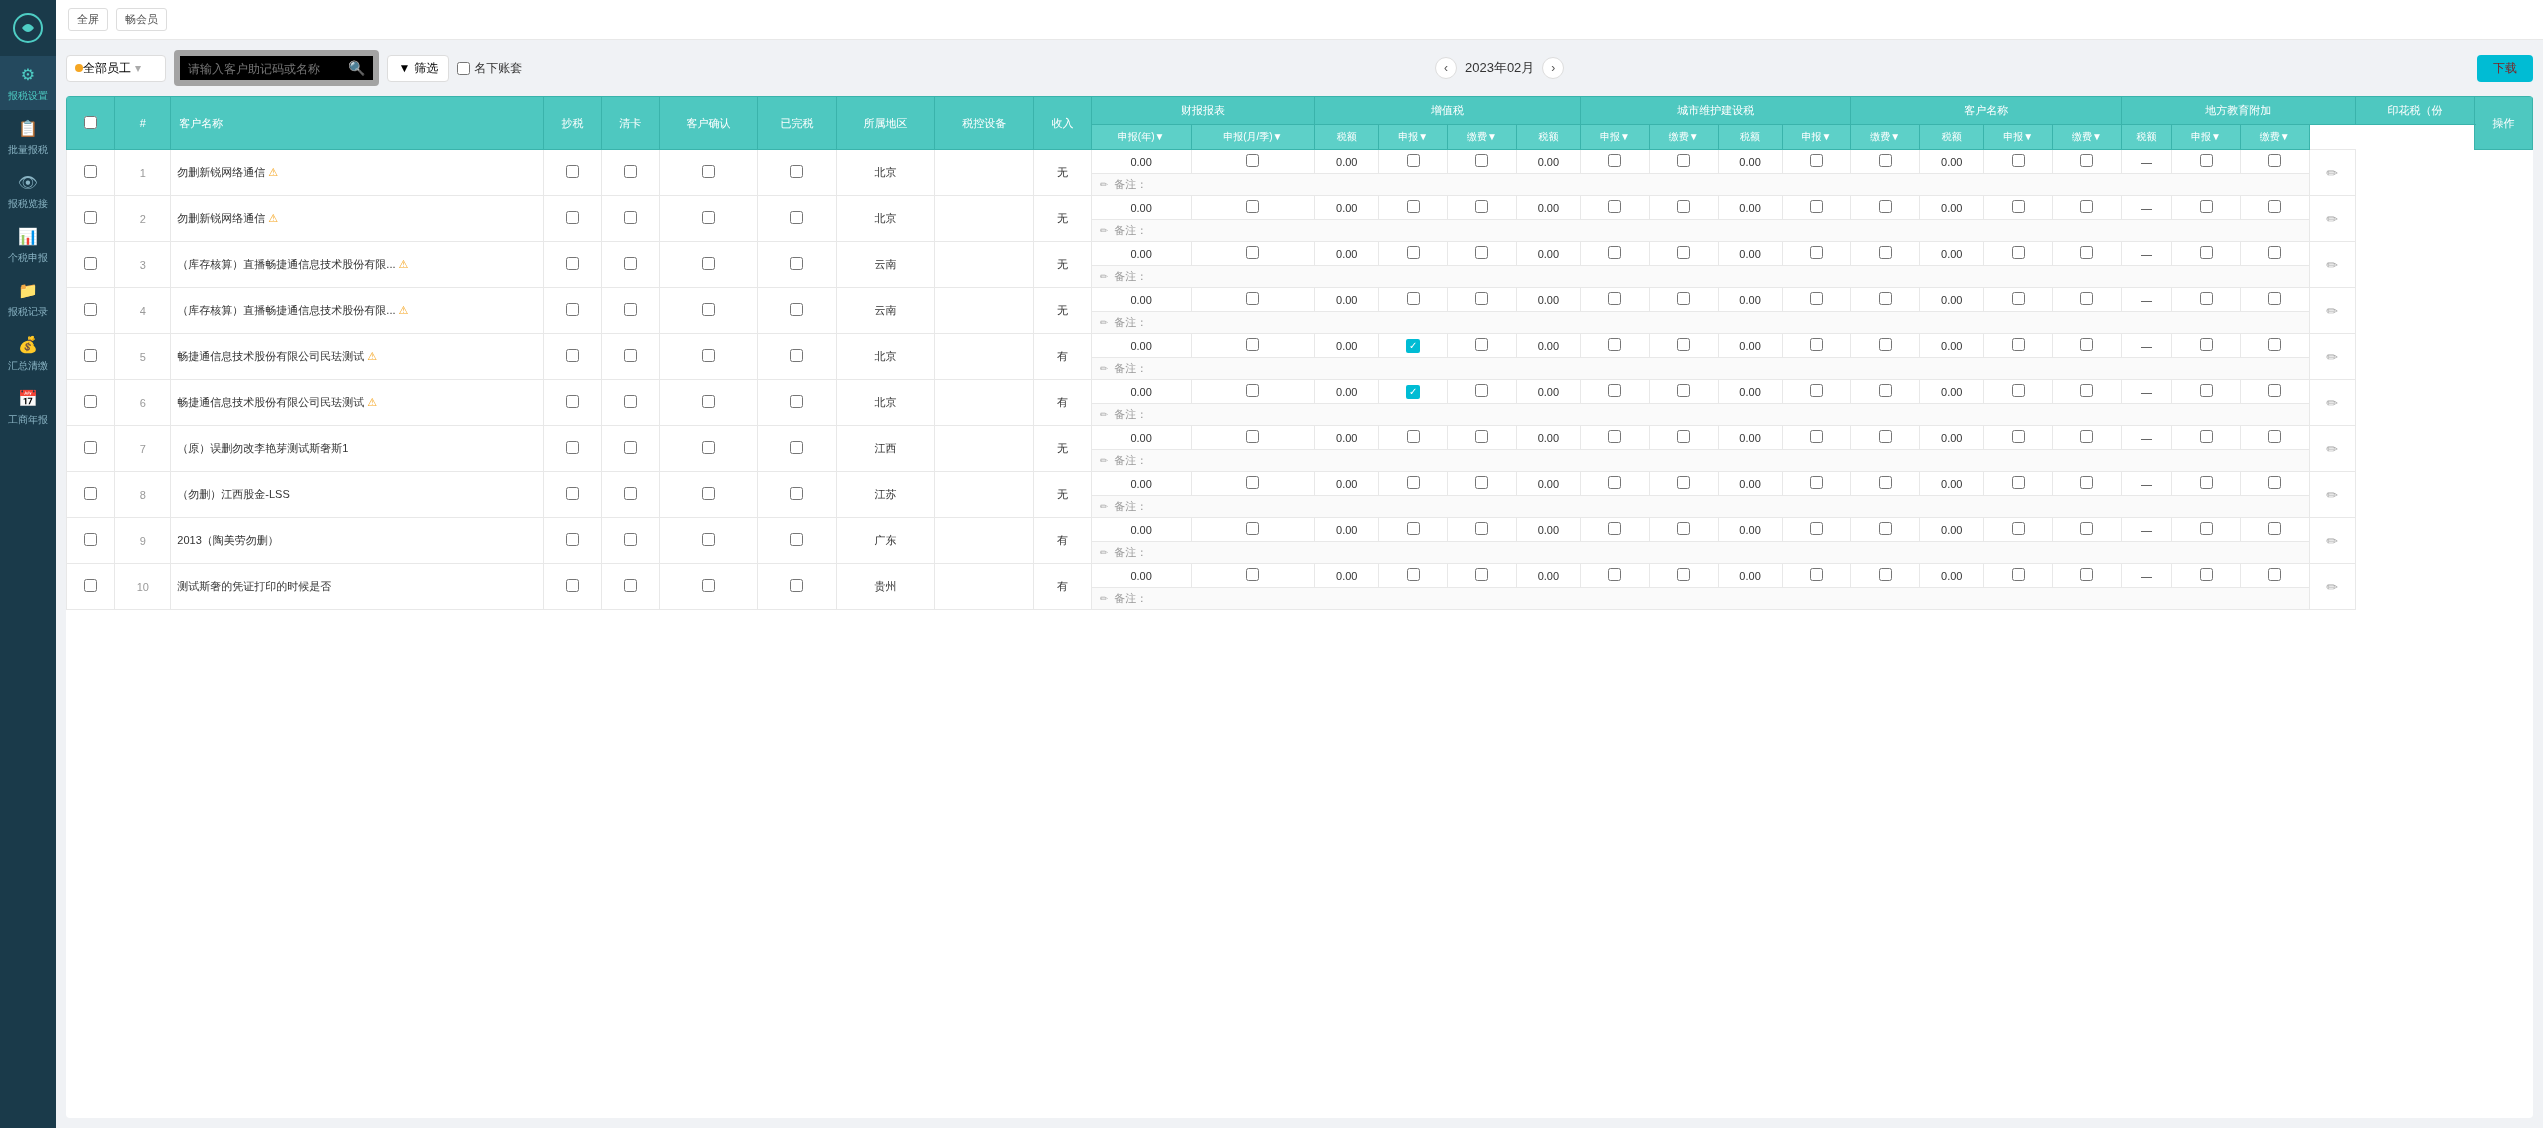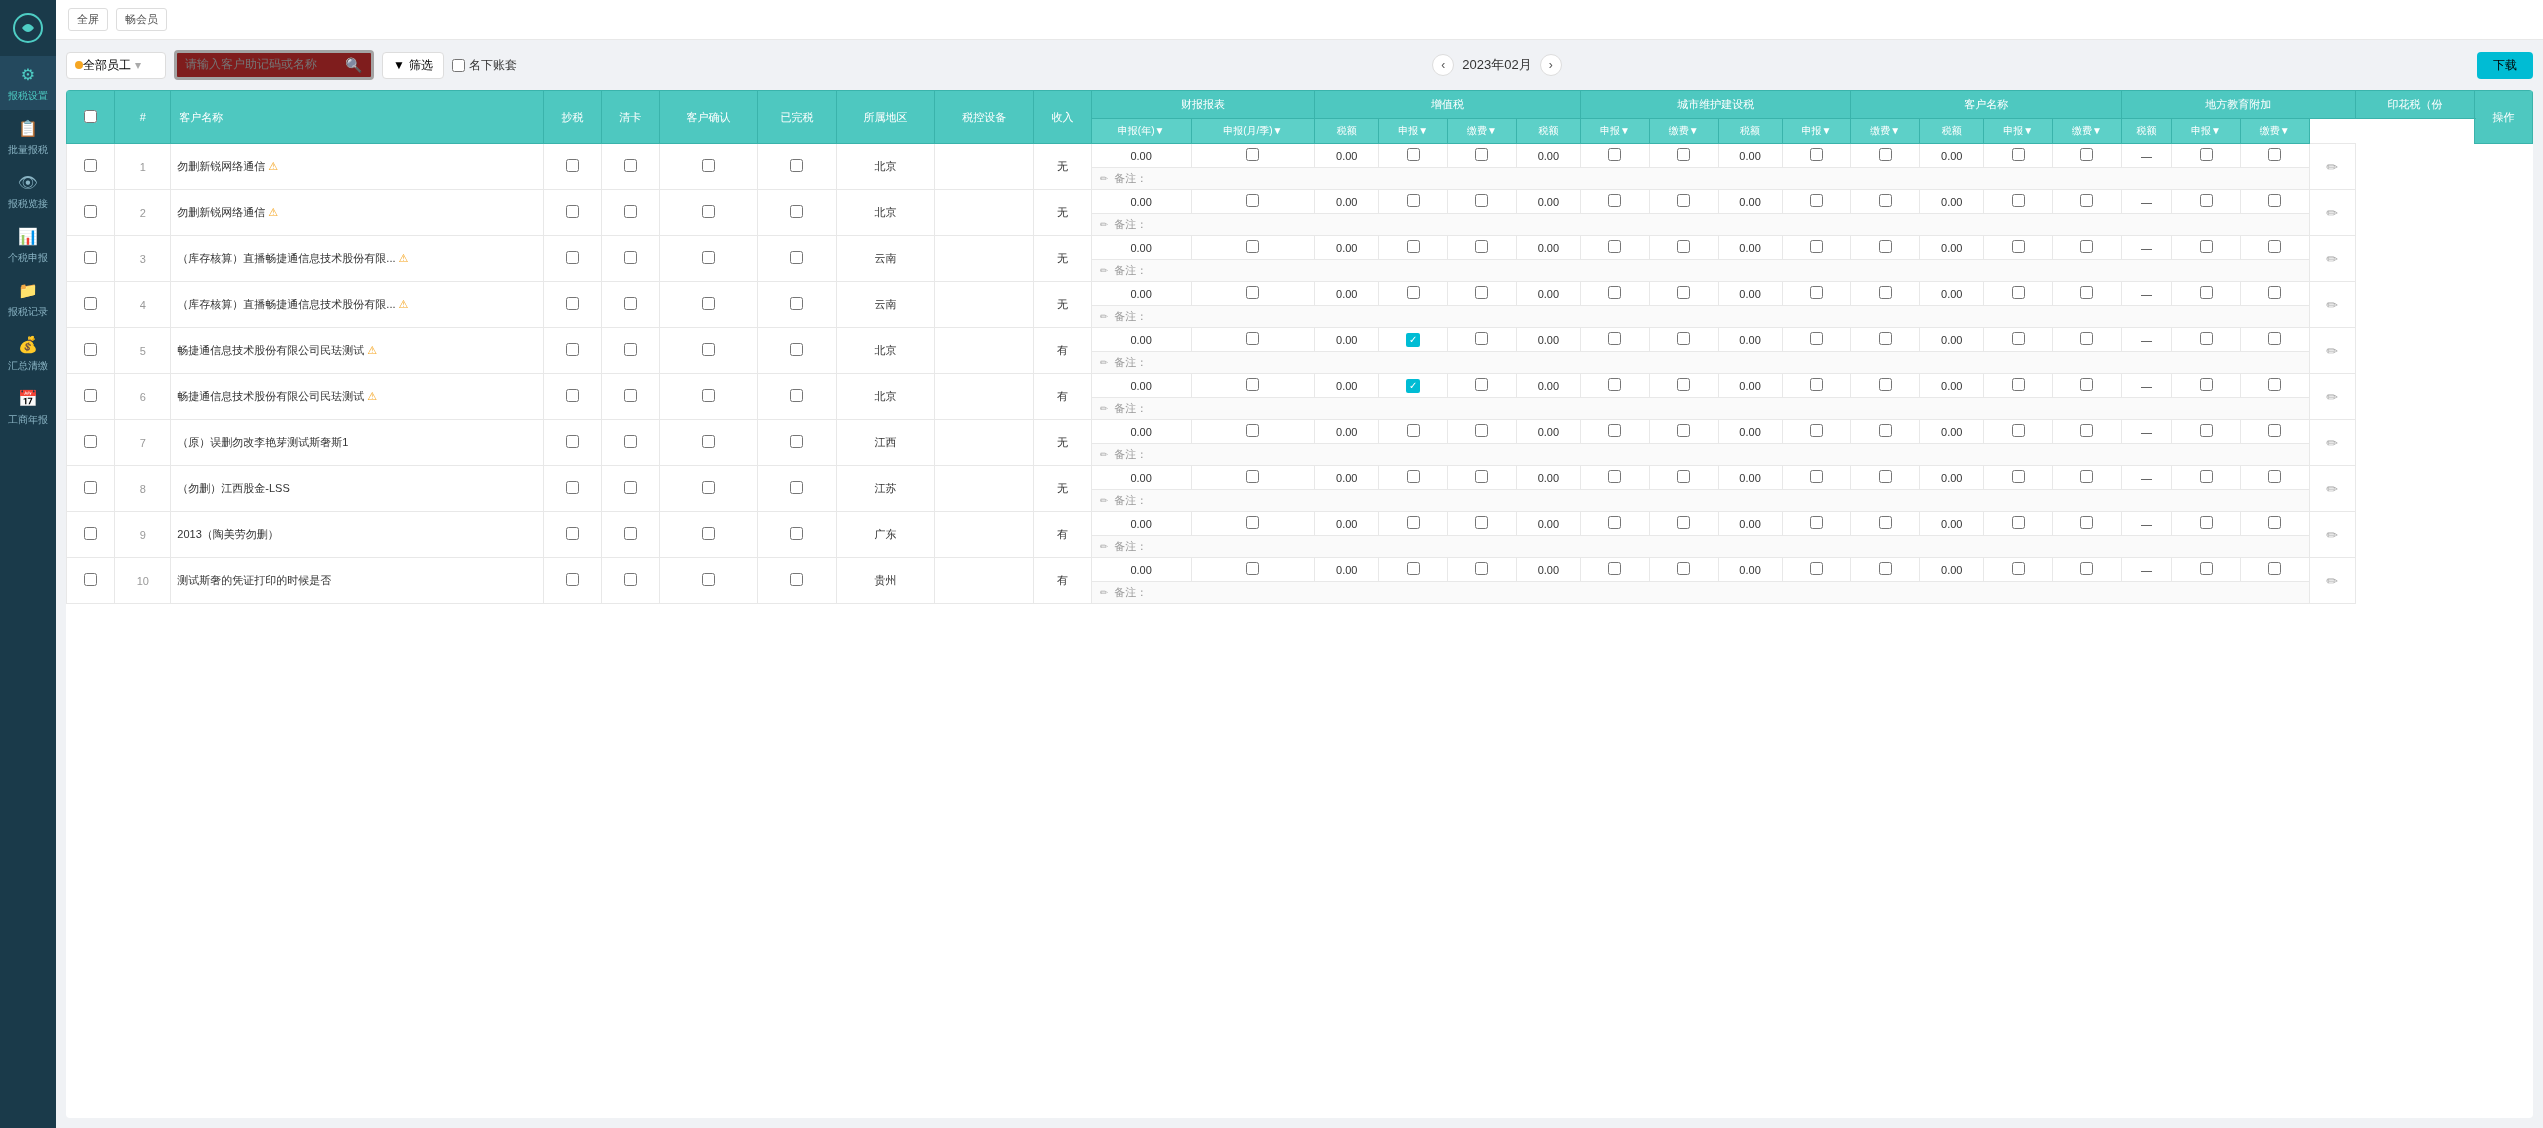--- a/index.html
+++ b/index.html
@@ -132,24 +132,24 @@
       gap: 0;
     }
     .employee-select .dot {
       width: 8px;
       height: 8px;
       background: #f5a623;
       border-radius: 50%;
     }
     .search-box {
       display: flex;
-      align-items: flex-start;
-      border: 3px solid #a3a3a3;
+      align-items: flex-end;
+      border: 6px solid #a3a3a3;
       border-radius: 4px;
-      background: #7f1d1d;
+      background: #000000;
       padding: 4px 8px;
       min-width: 200px;
     }
     .search-box input {
       border: none;
       outline: none;
       font-size: 12px;
       color: #999;
       background: transparent;
       width: 160px;
@@ -190,21 +190,21 @@
       display: flex;
       align-items: center;
       justify-content: center;
       cursor: pointer;
       font-size: 12px;
       color: #555;
     }
     .date-text { font-size: 13px; color: #333; }
     .download-btn {
       background: #00bcd4;
-      color: #000000;
+      color: #7f1d1d;
       border: none;
       border-radius: 4px;
       padding: 5px 16px;
       font-size: 12px;
       cursor: pointer;
     }
 
     
     .table-container {
       flex: 1;

